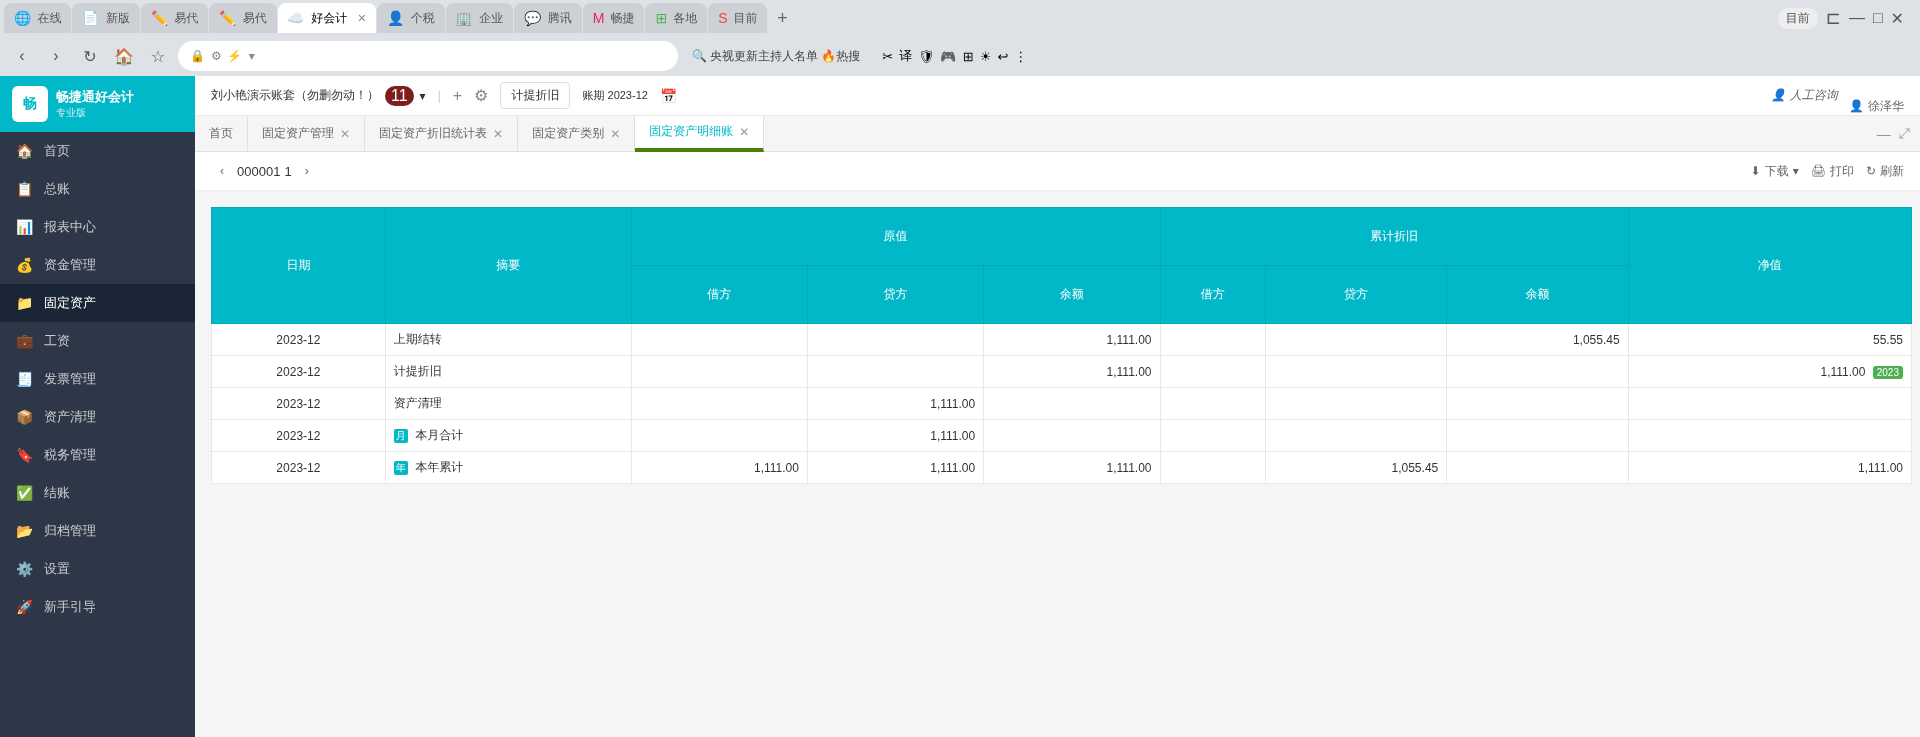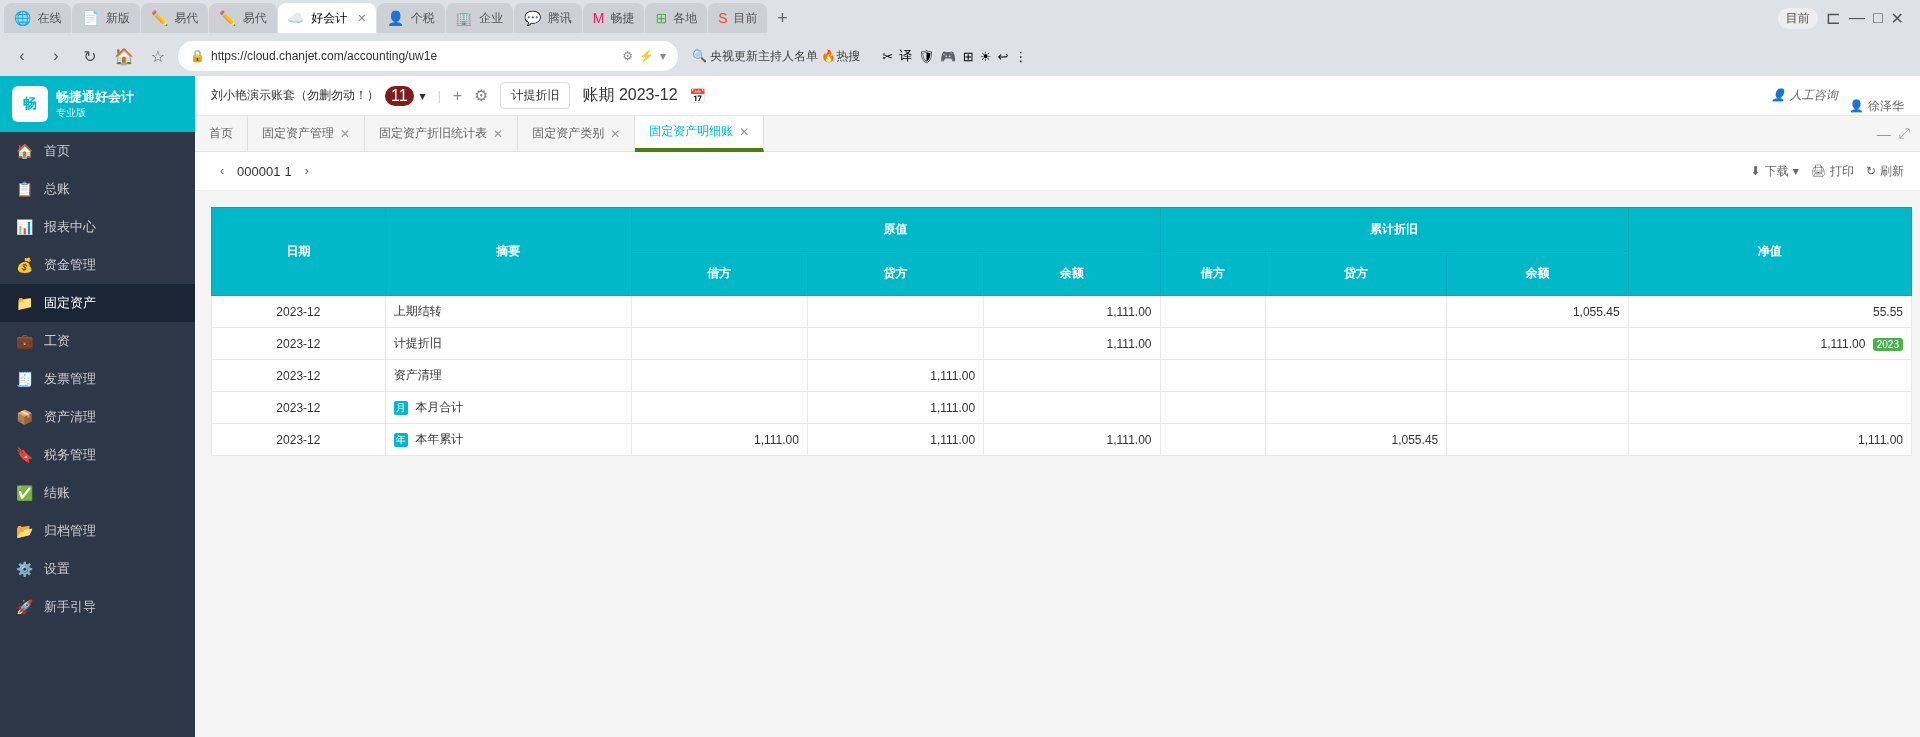--- a/index.html
+++ b/index.html
@@ -33,21 +33,21 @@
     .sidebar-menu { flex: 1; overflow-y: auto; }
     .sidebar-item { display: flex; align-items: center; gap: 10px; padding: 10px 16px; cursor: pointer; color: #ccc; font-size: 13px; }
     .sidebar-item.active { background: #1a2535; color: #fff; }
     .sidebar-icon { width: 18px; height: 18px; display: flex; align-items: center; justify-content: center; font-size: 14px; }
 
     
     .top-bar { height: 40px; background: #fff; border-bottom: 1px solid #e8e8e8; display: flex; align-items: center; padding: 0 16px; gap: 12px; }
     .company-selector { display: flex; align-items: center; gap: 6px; font-size: 12px; color: #333; cursor: pointer; }
     .badge { background: #7f1d1d; color: #fff; border-radius: 10px; padding: 1px 6px; font-size: 16px; }
     .top-bar-btn { padding: 4px 10px; border: 1px solid #ddd; border-radius: 4px; font-size: 12px; cursor: pointer; background: #fff; color: #333; }
-    .top-bar-period { font-size: 16px; color: #333; }
+    .top-bar-period { font-size: 11px; color: #333; }
     .top-bar-right { margin-left: auto; display: flex; align-items: center; gap: 12px; font-size: 12px; color: #666; }
 
     
     .main-content { flex: 1; display: flex; flex-direction: column; overflow: hidden; }
 
     
     .page-tabs { display: flex; align-items: center; background: #f5f5f5; border-bottom: 1px solid #e0e0e0; padding: 0; height: 36px; }
     .page-tab { display: flex; align-items: center; padding: 0 14px; height: 36px; font-size: 12px; color: #666; cursor: pointer; border-right: 1px solid #e0e0e0; gap: 6px; white-space: nowrap; }
     .page-tab.active { background: #fff; color: #00b8c8; border-bottom: 4px solid #4d7c0f; }
     .page-tab-close { color: #999; font-size: 12px; cursor: pointer; }
@@ -57,21 +57,21 @@
 
     
     .content-toolbar { display: flex; align-items: center; padding: 8px 16px; background: #fff; border-bottom: 1px solid #eee; gap: 10px; }
     .nav-arrows { display: flex; align-items: center; gap: 4px; }
     .nav-arrow { width: 22px; height: 22px; display: flex; align-items: center; justify-content: center; cursor: pointer; color: #666; }
     .account-num { display: flex; align-items: center; gap: 4px; font-size: 13px; color: #333; }
     .toolbar-right { margin-left: auto; display: flex; align-items: center; gap: 12px; }
     .toolbar-action-btn { display: flex; align-items: center; gap: 4px; font-size: 12px; color: #666; cursor: pointer; }
     
     .ledger-table { width: 100%; border-collapse: collapse; background: #fff; }
-    .ledger-table th { background: #00b8c8; color: #fff; text-align: center; padding: 13px 6px; font-size: 12px; font-weight: bold; border: 1px solid #00a8b8; }
+    .ledger-table th { background: #00b8c8; color: #fff; text-align: center; padding: 20px 6px; font-size: 12px; font-weight: normal; border: 1px solid #00a8b8; }
     .ledger-table td { text-align: center; padding: 7px 8px; font-size: 12px; border: 1px solid #e8e8e8; color: #333; }
     .ledger-table td.amount { text-align: right; }
     .ledger-table td.desc { text-align: left; }
 
     
     .period-sidebar { width: 56px; background: #fff; border-left: 1px solid #eee; display: flex; flex-direction: column; font-size: 11px; }
     .period-header { background: #00b8c8; color: #fff; text-align: center; padding: 4px 2px; font-size: 11px; }
     .period-item { text-align: center; padding: 5px 2px; cursor: pointer; color: #333; border-bottom: 1px solid #f0f0f0; }
     .period-item.active { background: #00b8c8; color: #fff; border-radius: 3px; }
     .period-item.highlight { background: #00b8c8; color: #fff; }
@@ -144,21 +144,20 @@
   </div>
 
   <div class="address-bar-row">
     <div class="nav-btn">‹</div>
     <div class="nav-btn">›</div>
     <div class="nav-btn">↻</div>
     <div class="nav-btn">🏠</div>
     <div class="nav-btn">☆</div>
     <div class="address-input">
       <span style="color:#4CAF50;font-size:12px;">🔒</span>
-      <span class="address-text">https://cloud.chanjet.com/accounting/uw1e</span>
       <span style="font-size:12px;color:#888;">⚙</span>
       <span style="font-size:12px;color:#888;">⚡</span>
       <span style="font-size:12px;color:#888;">▾</span>
     </div>
     <div class="toolbar-icon-btn">
       <span>🔍</span>
       <span>央视更新主持人名单 🔥热搜</span>
     </div>
     <div style="display:flex;align-items:center;gap:6px;margin-left:8px;">
       <span style="font-size:13px;">✂</span>

